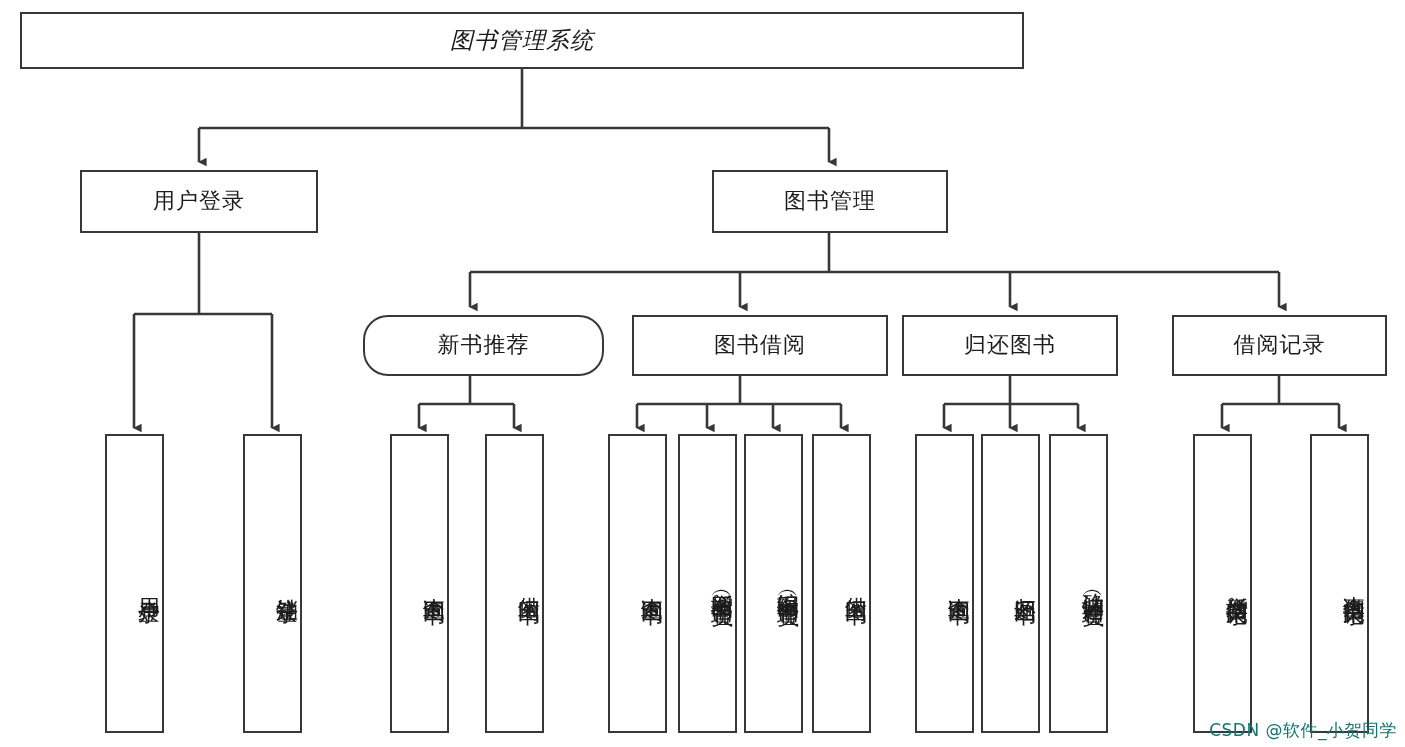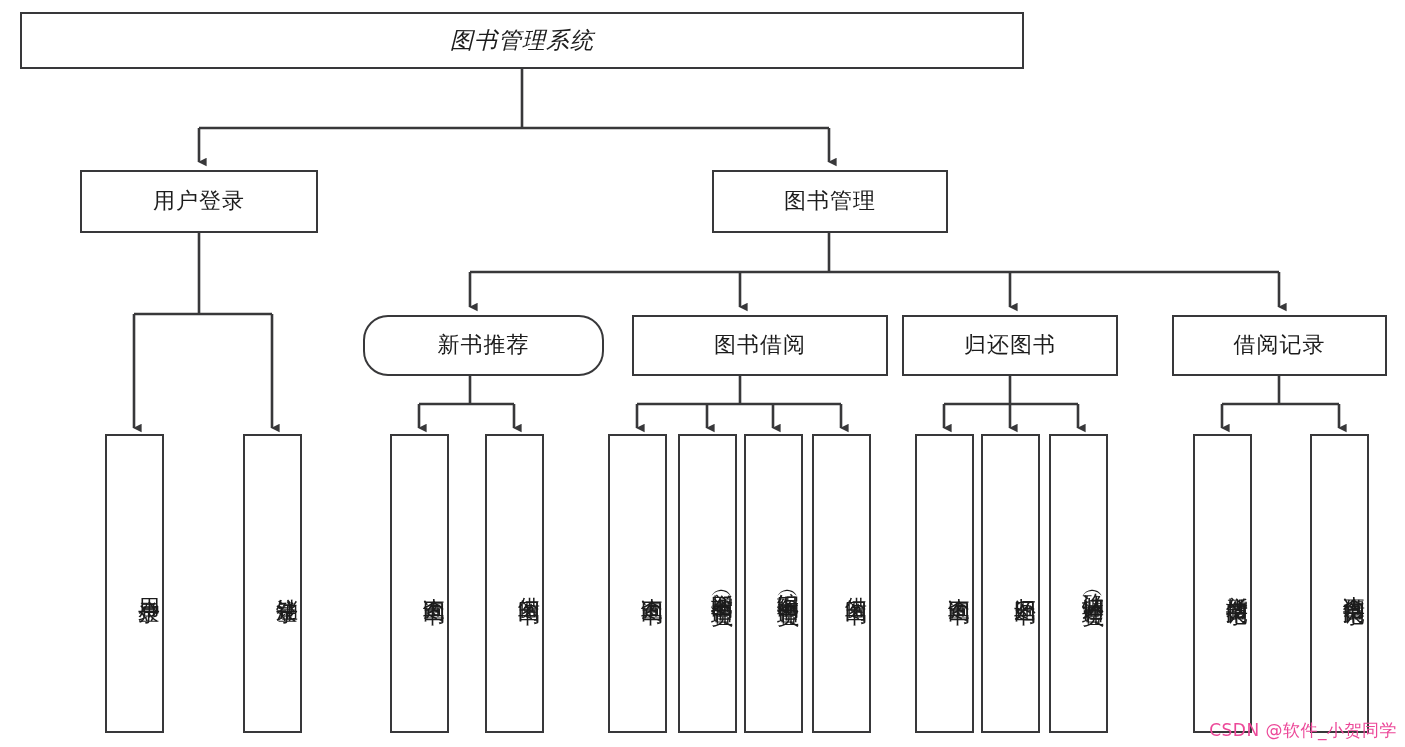--- a/index.html
+++ b/index.html
@@ -57,21 +57,21 @@
   .node.v .vtext {
     writing-mode: vertical-rl;
     text-orientation: upright;
     white-space: nowrap;
   }
   .watermark {
     position: absolute;
     right: 8px;
     bottom: 5px;
     font-size: 17px;
-    color: #ec4899;
+    color: #0f766e;
     letter-spacing: 0.5px;
     white-space: nowrap;
   }
 </style>
 </head>
 <body>
 
 <div id="canvas">
 
   <svg id="edges" viewBox="0 0 1405 747" xmlns="http://www.w3.org/2000/svg">

